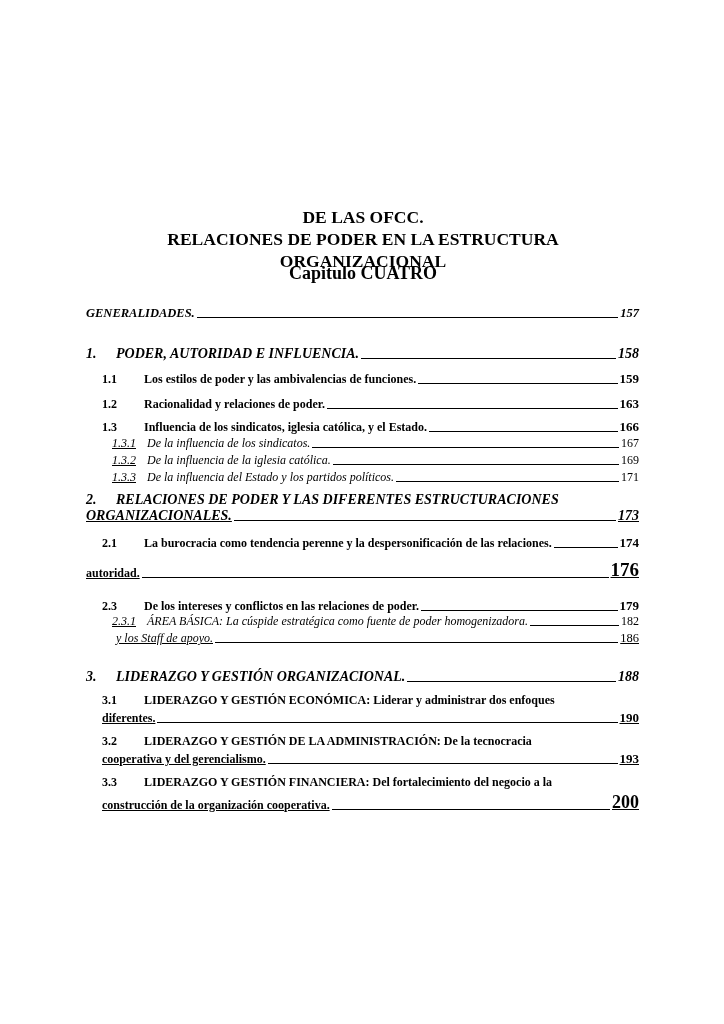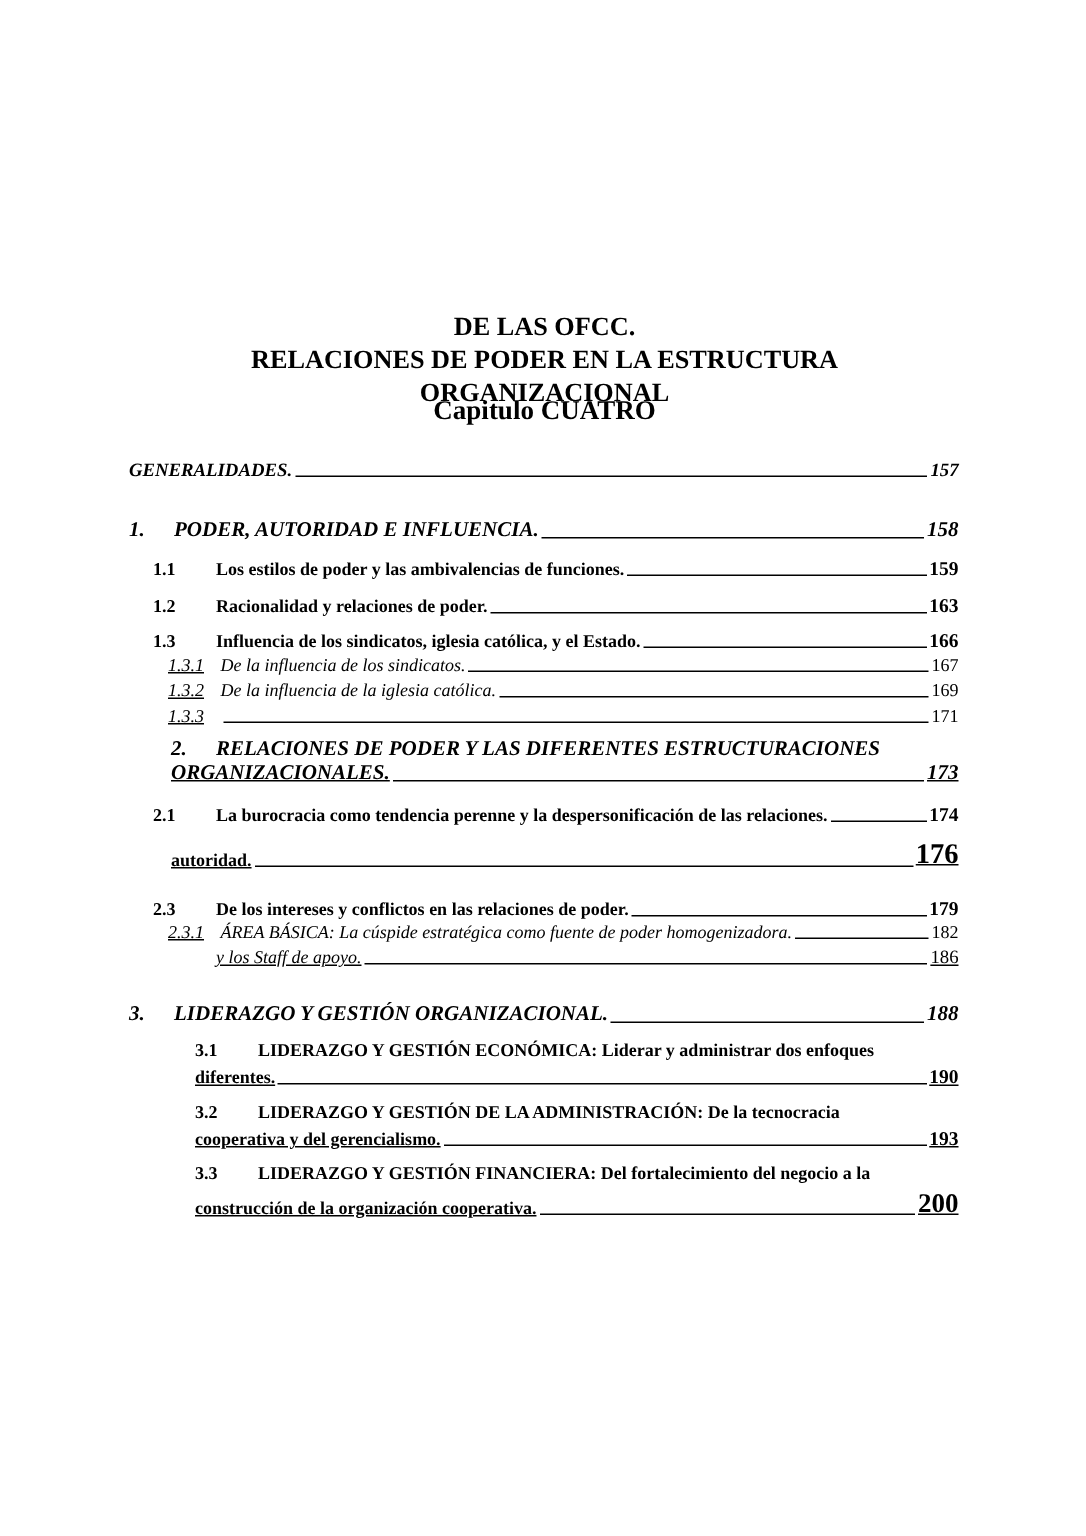--- a/index.html
+++ b/index.html
@@ -20,21 +20,21 @@
   .entry {
     position: absolute; left: 0; right: 0;
     display: flex; align-items: flex-end; white-space: nowrap; justify-content: center;
   }
   .entry .num { display: inline-block; flex: none; }
   .entry .txt { flex: none; }
   .entry .leader {
     flex: 1 1 auto; border-bottom: 1px solid #000; margin: 0 2px 3px 2px; min-width: 6px;
   }
   .entry .pg { flex: none; text-align: right; }
-  .multi { position: absolute; left: 0; right: 0; margin-left: 28px; }
+  .multi { position: absolute; left: 0; right: 0; }
   .multi .line1 { white-space: nowrap; }
   .multi .line2 { display: flex; align-items: flex-end; white-space: nowrap; text-decoration: underline; }
   .multi .line2 .leader { flex: 1 1 auto; border-bottom: 1px solid #000; margin: 0 2px 3px 2px; }
 
   .l0 { font-weight: bold; font-style: italic; font-size: 14px; }
   .l0 .num { width: 30px; }
   .l0s { font-weight: bold; font-style: italic; font-size: 12.5px; }
   .l1 { font-weight: bold; font-size: 12px; }
   .l1 .num { width: 42px; margin-left: 16px; }
   .l1 .pg { font-size: 13px; }
@@ -97,20 +97,21 @@
 
     <div class="entry l2" style="top:453px">
       <span class="num">1.3.2</span>
       <span class="txt">De la influencia de la iglesia católica.</span>
       <span class="leader"></span>
       <span class="pg">169</span>
     </div>
 
     <div class="entry l2" style="top:470px">
       <span class="num">1.3.3</span>
+      <span class="txt">De la influencia del Estado y los partidos políticos.</span>
       <span class="leader"></span>
       <span class="pg">171</span>
     </div>
 
     <div class="multi l0" style="top:492px">
       <div class="line1">
         <span class="num" style="display:inline-block;width:30px">2.</span><span>RELACIONES DE PODER Y LAS DIFERENTES ESTRUCTURACIONES</span>
       </div>
       <div class="line2">
         <span>ORGANIZACIONALES.</span>

